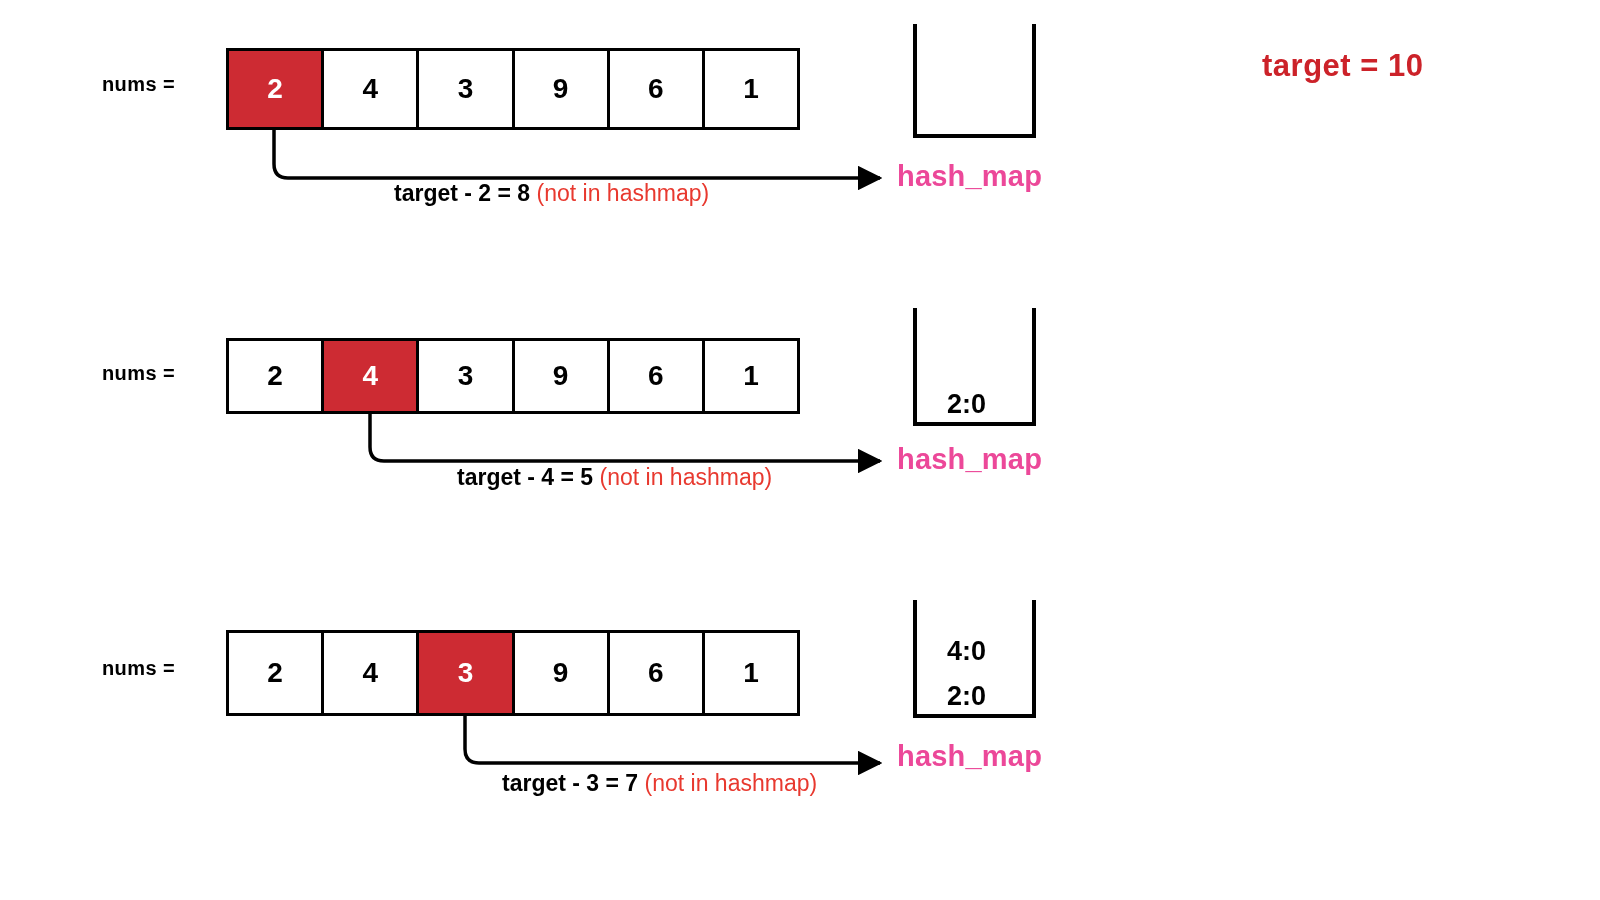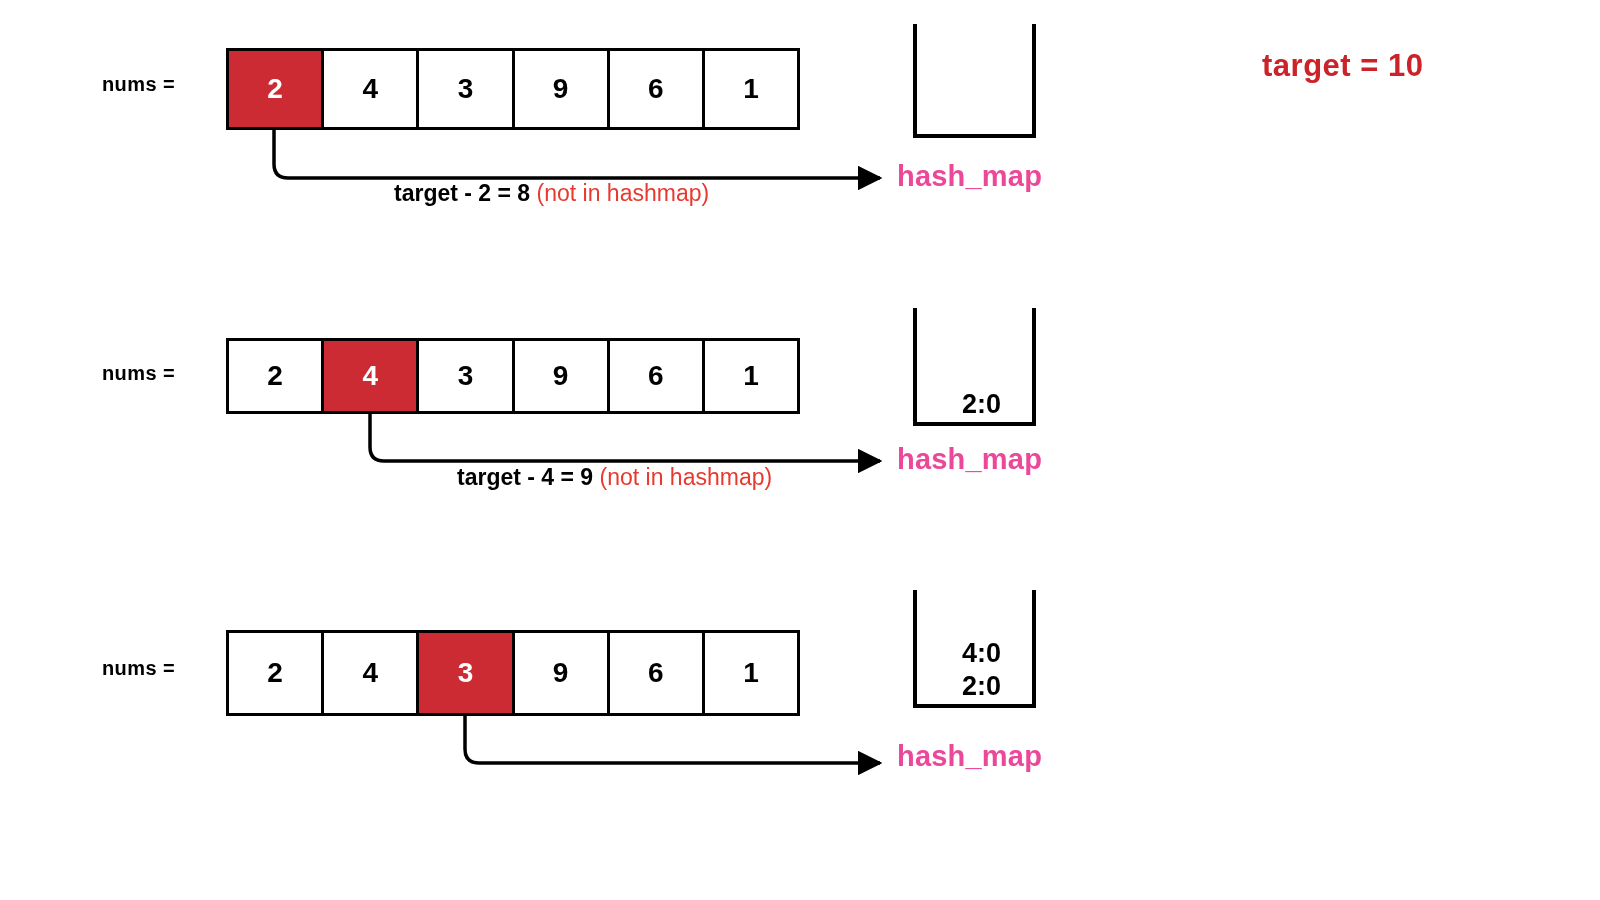--- a/index.html
+++ b/index.html
@@ -126,26 +126,26 @@
   .hashmap-box {
     position: absolute;
     box-sizing: border-box;
     border-left: 4px solid #000000;
     border-right: 4px solid #000000;
     border-bottom: 4px solid #000000;
     background: #ffffff;
     display: flex;
     flex-direction: column;
     justify-content: flex-end;
-    align-items: center;
     padding-bottom: 1px;
+    padding-left: 16px;
   }
   .step-1 .hashmap-box { left: 913px; top: 24px; width: 123px; height: 114px; }
   .step-2 .hashmap-box { left: 913px; top: 26px; width: 123px; height: 118px; }
-  .step-3 .hashmap-box { left: 913px; top: 16px; width: 123px; height: 118px; }
+  .step-3 .hashmap-box { left: 913px; top: 26px; width: 123px; height: 118px; gap: 12px; }
 
   .hashmap-entry {
     font-size: 27px;
     font-weight: 700;
     line-height: 1.22;
     color: #000000;
     padding-left: 14px;
   }
 
   
@@ -216,21 +216,21 @@
     <svg class="connector" viewBox="0 0 1600 300" width="1600" height="300">
       <defs>
         <marker id="arrow2" viewBox="0 0 10 10" refX="9" refY="5" markerWidth="7" markerHeight="7" orient="auto-start-reverse">
           <path d="M 0 0 L 10 5 L 0 10 z" fill="#000000"></path>
         </marker>
       </defs>
       <path d="M 370 132 L 370 165 Q 370 179 384 179 L 880 179" fill="none" stroke="#000000" stroke-width="3.5" stroke-linecap="butt" marker-end="url(#arrow2)"></path>
     </svg>
 
     <div class="formula">
-      <span class="expr">target - 4 = 9</span>
+      <span class="expr">target - 4 = 5</span>
       <span class="note">(not in hashmap)</span>
     </div>
 
     <div class="hashmap-box">
       <div class="hashmap-entry">2:0</div>
     </div>
 
     <div class="hashmap-label">hash_map</div>
   </div>
 
@@ -249,20 +249,24 @@
 
     <svg class="connector" viewBox="0 0 1600 300" width="1600" height="300">
       <defs>
         <marker id="arrow3" viewBox="0 0 10 10" refX="9" refY="5" markerWidth="7" markerHeight="7" orient="auto-start-reverse">
           <path d="M 0 0 L 10 5 L 0 10 z" fill="#000000"></path>
         </marker>
       </defs>
       <path d="M 465 142 L 465 175 Q 465 189 479 189 L 880 189" fill="none" stroke="#000000" stroke-width="3.5" stroke-linecap="butt" marker-end="url(#arrow3)"></path>
     </svg>
 
+    <div class="formula">
+      <span class="expr">target - 3 = 7</span>
+      <span class="note">(not in hashmap)</span>
+    </div>
 
     <div class="hashmap-box">
       <div class="hashmap-entry">4:0</div>
       <div class="hashmap-entry">2:0</div>
     </div>
 
     <div class="hashmap-label">hash_map</div>
   </div>
 
 </div>

